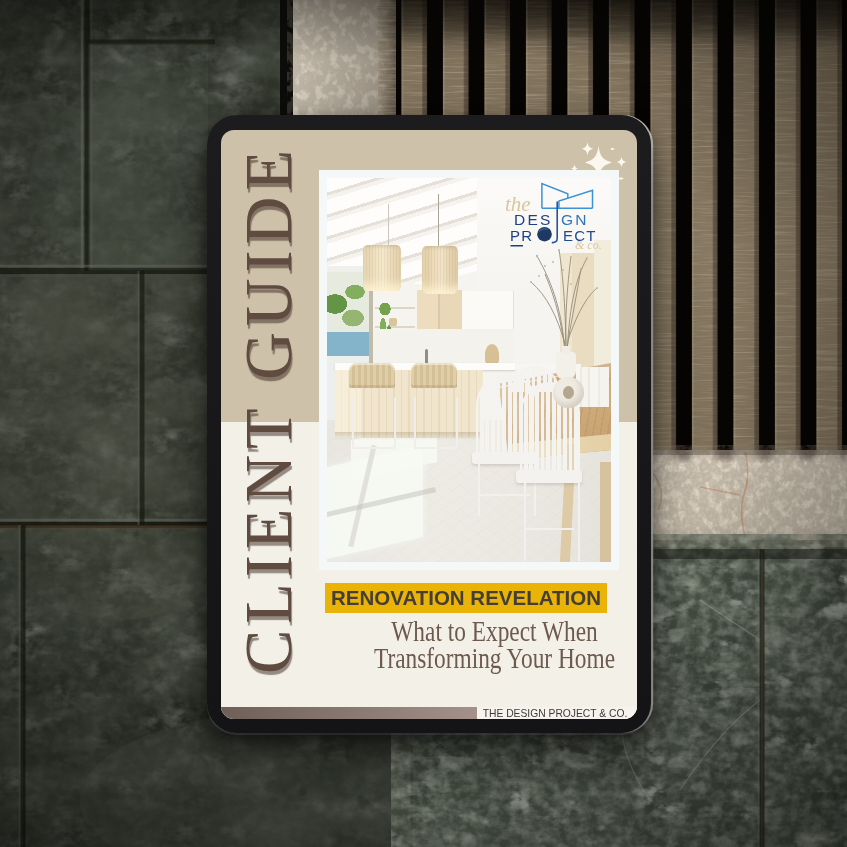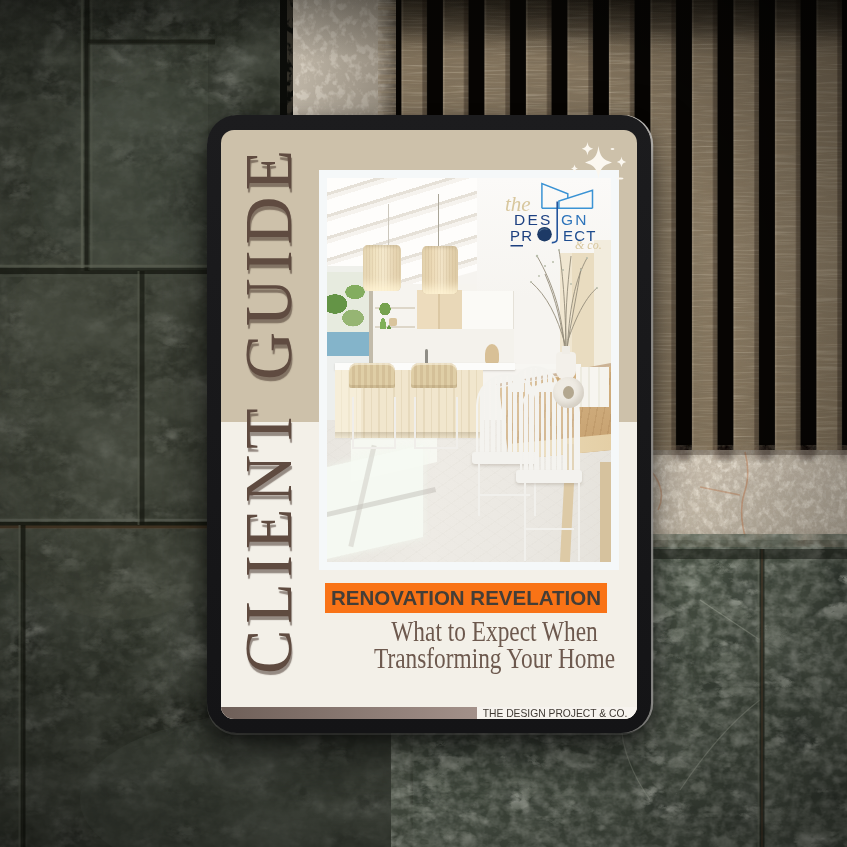--- a/index.html
+++ b/index.html
@@ -17,21 +17,21 @@
   
   #vtext{position:absolute;left:-283.2px;top:228.5px;width:660px;height:100px;
     line-height:100px;transform:rotate(-90deg) scaleX(0.977);
     font-family:"Liberation Serif",serif;font-size:68px;color:#5f4b40;
     letter-spacing:6px;text-align:center;white-space:nowrap;
     text-shadow:-4px 1px 1px rgba(55,38,30,.5);}
   
   #frame{position:absolute;left:98px;top:40px;width:300px;height:400px;background:#f5f8f9;}
   #photo{position:absolute;left:8px;top:8px;width:284px;height:384px;overflow:hidden;background:#f6f4f0;}
   
-  #renbox{position:absolute;left:104px;top:453px;width:282px;height:29.5px;background:#f97316;
+  #renbox{position:absolute;left:104px;top:453px;width:282px;height:29.5px;background:#eab308;
     color:#443e37;font-weight:bold;font-size:20.5px;line-height:29.5px;text-align:center;
     letter-spacing:0px;white-space:nowrap;}
   #serif{position:absolute;left:110px;top:488px;width:327px;
     font-family:"Liberation Serif",serif;font-size:29px;line-height:26.5px;color:#6d594e;
     text-align:center;transform:scaleX(0.805);}
   
   #bbar{position:absolute;left:0;top:577px;width:256px;height:12.5px;
     background:linear-gradient(90deg,#6e5f58,#a3918a);}
   #blabel{position:absolute;left:256px;top:577px;height:12.5px;background:#f6f3ee;
     font-size:10.3px;line-height:13px;color:#403a33;text-align:right;letter-spacing:0px;white-space:nowrap;padding-right:4px;width:156px;}

